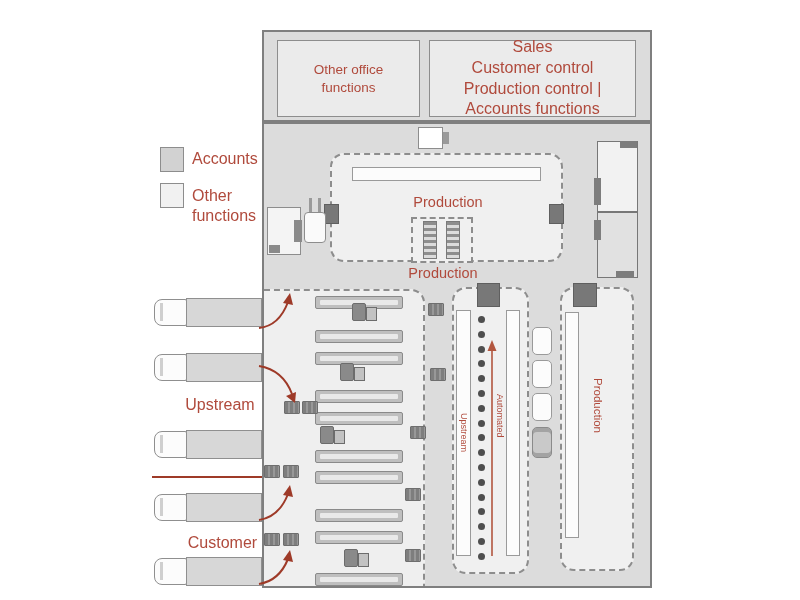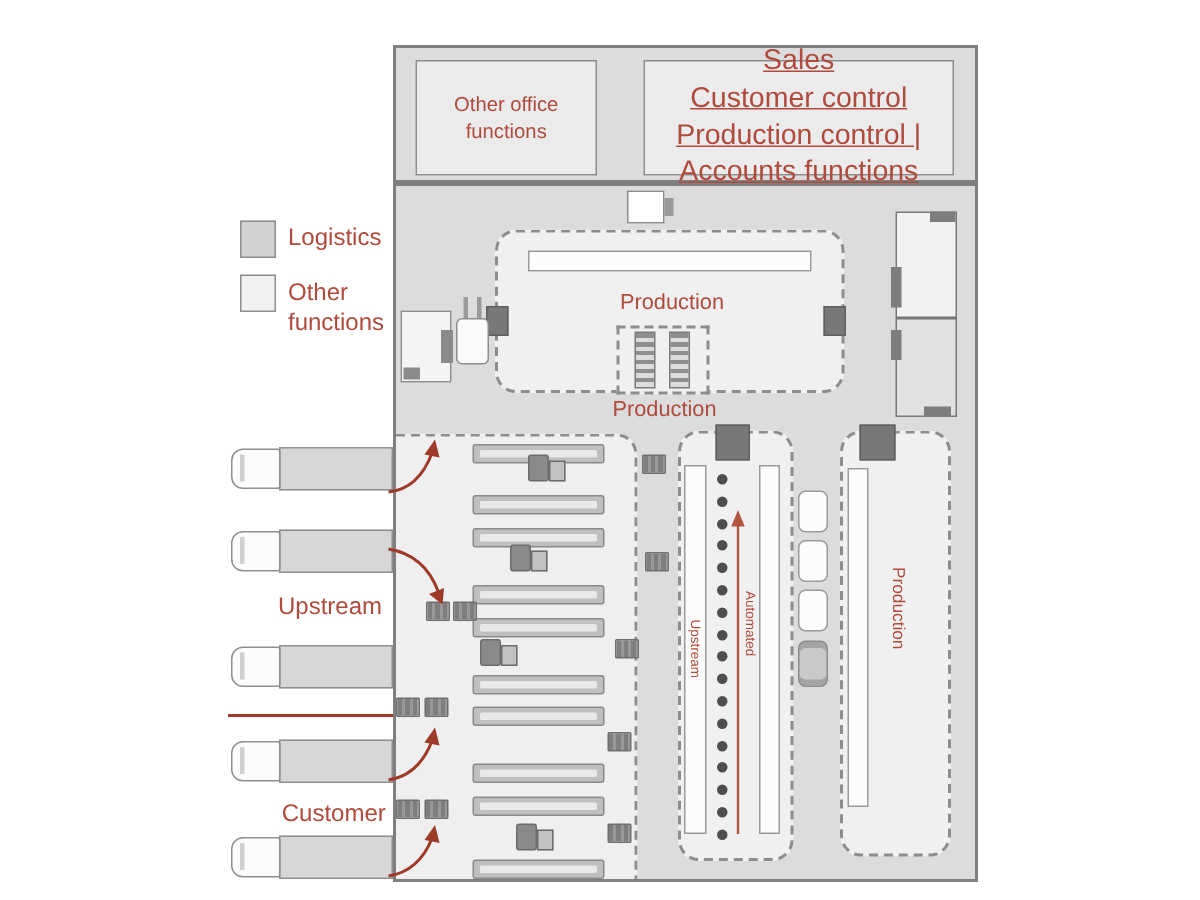--- a/index.html
+++ b/index.html
@@ -25,30 +25,30 @@
   .whitebar{background:#fcfcfc;border:1px solid #9a9a9a;}
   .doorblock{background:#787878;border:1px solid #5f5f5f;}
   svg{display:block;}
 </style>
 </head>
 <body>
 
 <div id="stage">
 
   <div class="abs solidbox" style="left:160px;top:147px;width:24px;height:25px;background:#d2d2d2;"></div>
-  <div class="abs redtxt" style="left:192px;top:150px;font-size:16px;">Logistics</div>
+  <div class="abs redtxt" style="left:192px;top:150px;font-size:16px;">Accounts</div>
   <div class="abs solidbox" style="left:160px;top:183px;width:24px;height:25px;background:#f1f1f1;"></div>
   <div class="abs redtxt" style="left:192px;top:186px;width:78px;font-size:16px;line-height:1.25;">Other functions</div>
 
   <div class="abs" style="left:262px;top:30px;width:390px;height:92px;background:var(--floor);border:2px solid var(--wall);"></div>
-  <div class="abs solidbox ctr" style="left:277px;top:40px;width:121px;height:77px;background:var(--office);">
+  <div class="abs solidbox ctr" style="left:277px;top:40px;width:143px;height:77px;background:var(--office);">
     <span class="redtxt" style="font-size:13.5px;width:110px;line-height:1.3;">Other office functions</span>
   </div>
   <div class="abs solidbox ctr" style="left:429px;top:40px;width:207px;height:77px;background:var(--office);">
-    <div class="redtxt" style="font-size:19px;line-height:1.3;text-decoration:underline;">
+    <div class="redtxt" style="font-size:16px;line-height:1.3;">
       <div>Sales</div>
       <div>Customer control</div>
       <div>Production control |</div>
       <div>Accounts functions</div>
     </div>
   </div>
 
   <div class="abs" style="left:262px;top:122px;width:390px;height:466px;background:var(--floor);border:2px solid var(--wall);"></div>
 
   <div class="abs solidbox" style="left:418px;top:127px;width:25px;height:22px;background:#fff;"></div>

